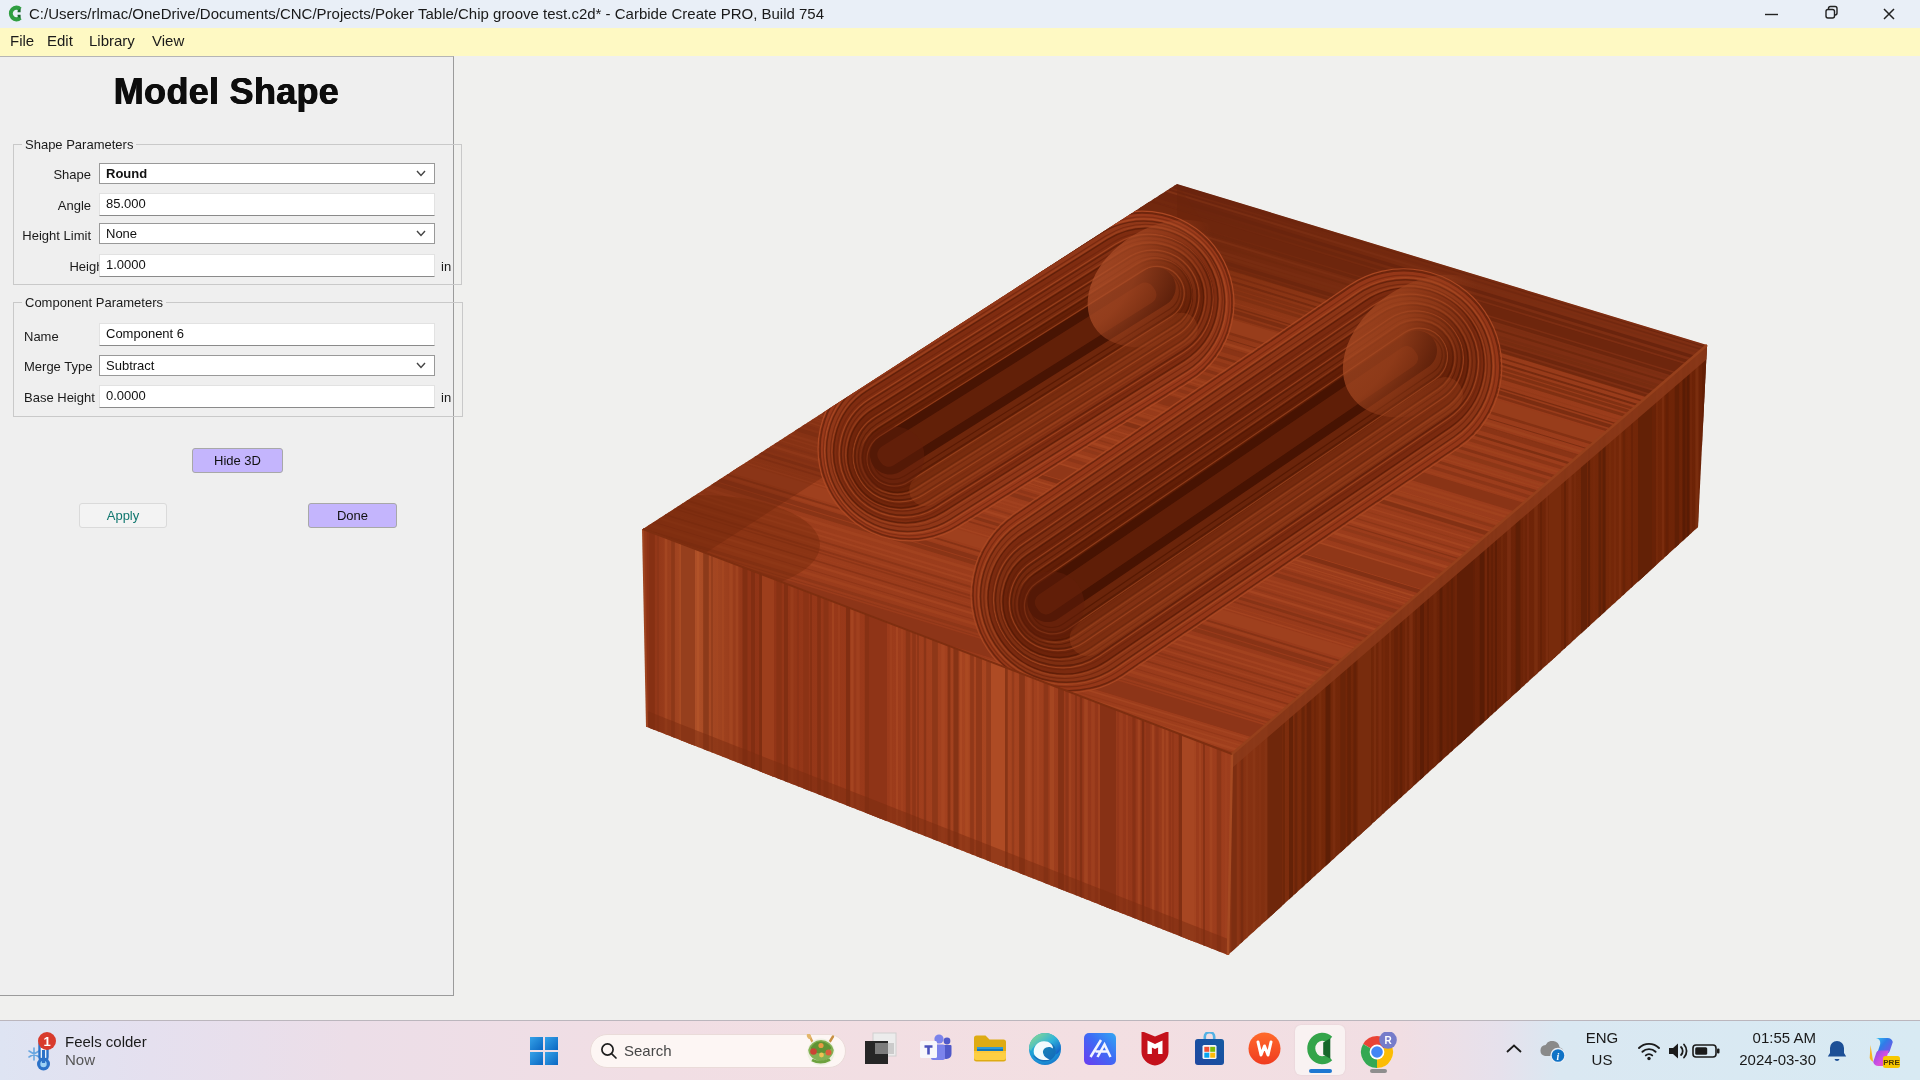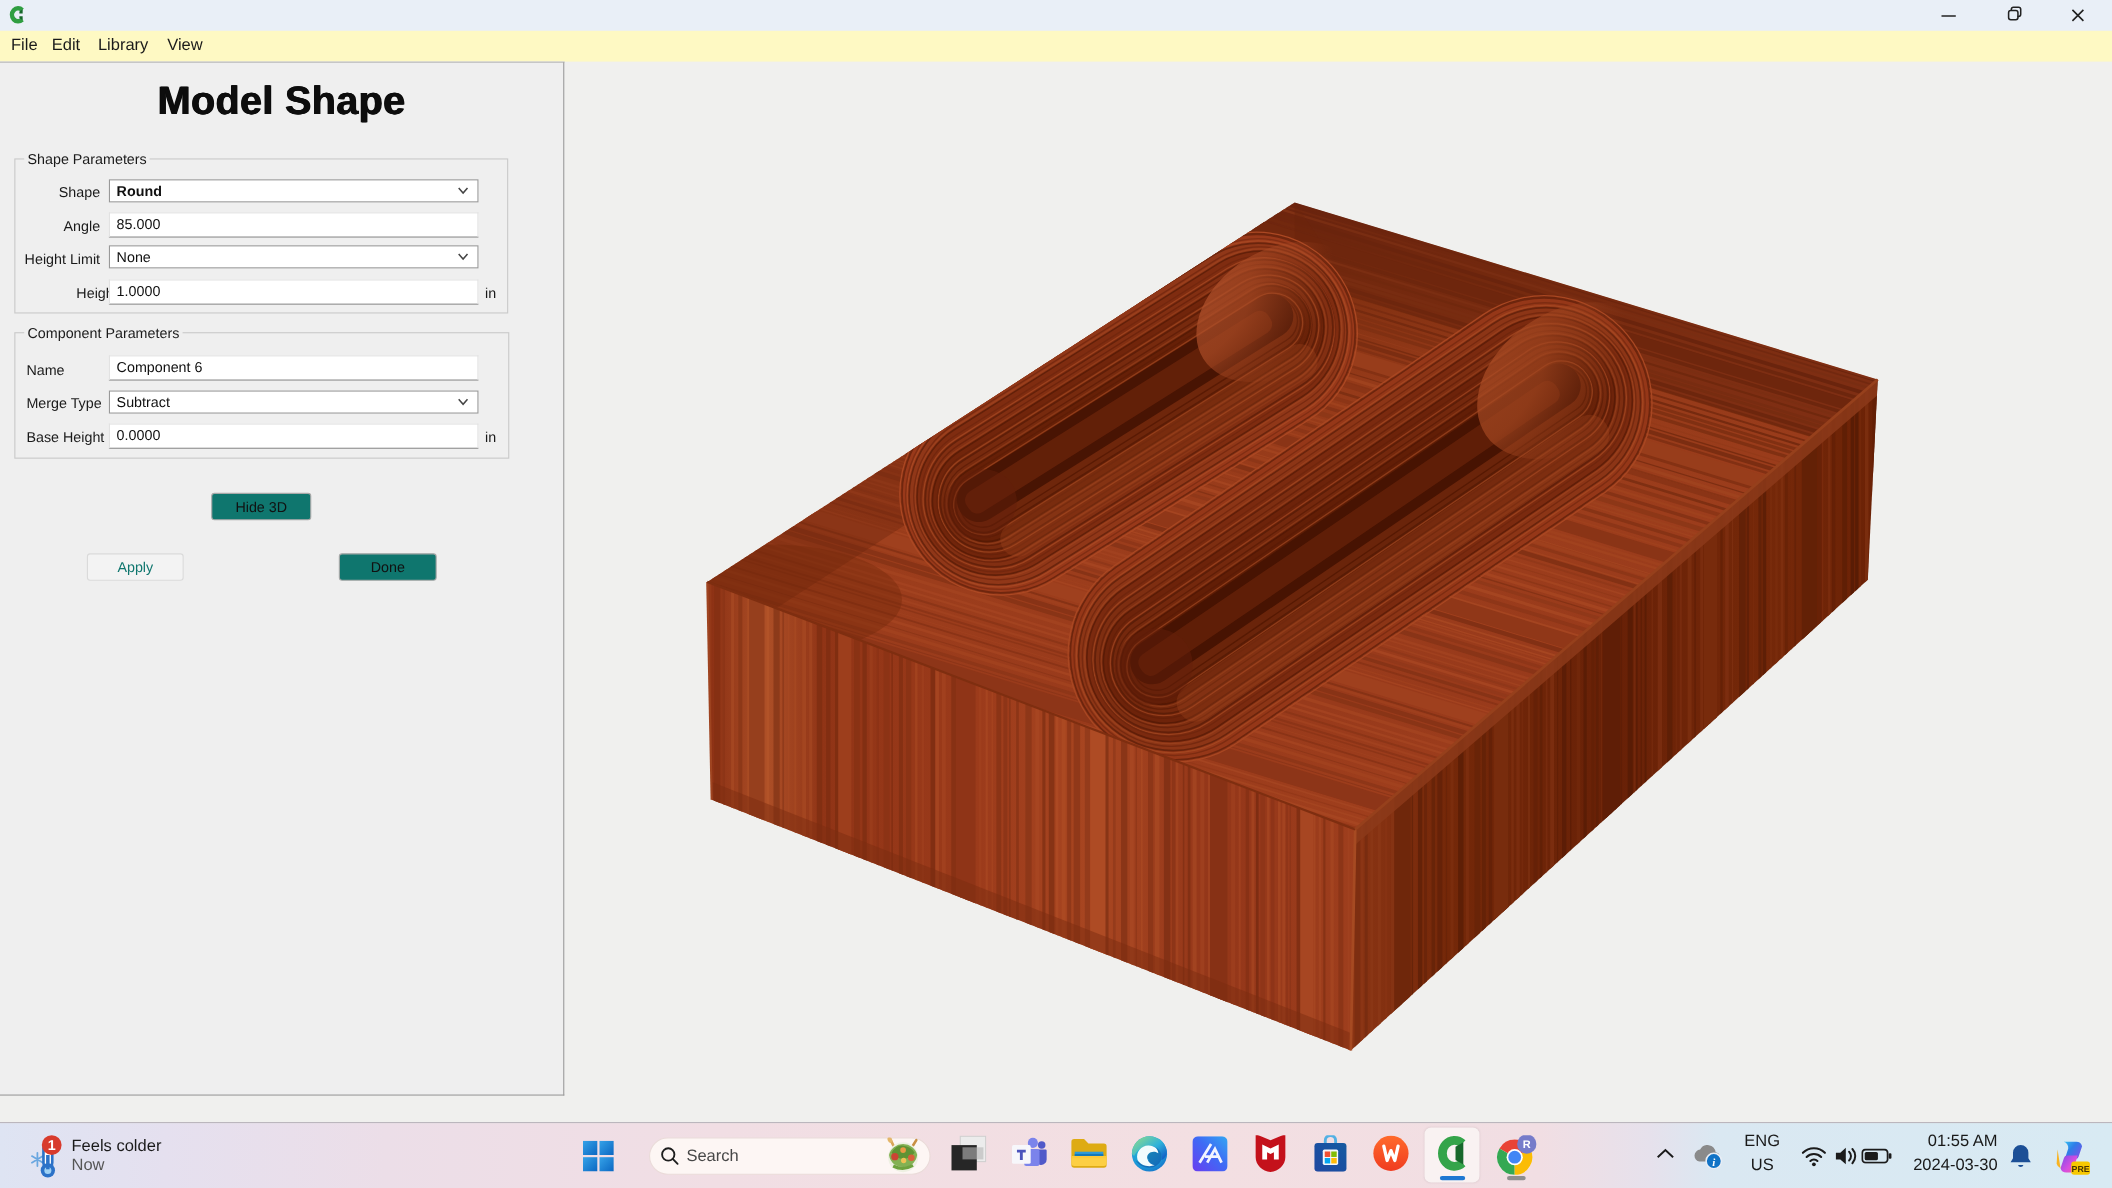--- a/index.html
+++ b/index.html
@@ -9,30 +9,30 @@
 
 
 #titlebar { position:absolute; left:0; top:0; width:1920px; height:28px; background:#e9eff7; }
 #titletext { position:absolute; left:29px; top:5px; font-size:15px; color:#191919; white-space:nowrap; }
 
 
 #menubar { position:absolute; left:0; top:28px; width:1920px; height:28px; background:#fef9c3; font-size:15px; color:#1a1a1a; }
 #menubar span { position:absolute; top:4px; }
 
 
-#panel { position:absolute; left:0; top:56px; width:513px; height:940px; background:#efefef;
+#panel { position:absolute; left:0; top:56px; width:454px; height:940px; background:#efefef;
   border-right:1px solid #9b9b9b; border-bottom:1px solid #9b9b9b; border-top:1px solid #b5b5b5; }
 #panel h1 { position:absolute; left:0; top:14px; width:100%; text-align:center; font-size:36px; font-weight:bold; color:#0d0d0d; letter-spacing:0.3px; text-shadow:0.5px 0 #0d0d0d,-0.5px 0 #0d0d0d; }
 .fieldset { position:absolute; border:1px solid #c9c9c9; }
 .legend { position:absolute; top:-8px; left:8px; background:#efefef; padding:0 3px; font-size:13px; color:#1a1a1a; }
 .flabel { position:absolute; font-size:13px; color:#1a1a1a; }
 .tinput { position:absolute; background:#fff; border:1px solid #e2e2e2; border-bottom:1px solid #8a8a8a; font-size:13px; color:#101010; padding:2px 0 0 6px; }
 .combo { position:absolute; background:#fff; border:1px solid #999; font-size:13px; color:#101010; padding:2px 0 0 6px; }
 .chev { position:absolute; right:8px; top:6px; width:10px; height:7px; }
-.btn { position:absolute; background:#0f766e; border:1px solid #a8a8a8; border-radius:3px; font-size:13px; color:#111; text-align:center; }
+.btn { position:absolute; background:#c4b5fd; border:1px solid #a8a8a8; border-radius:3px; font-size:13px; color:#111; text-align:center; }
 .btn.dis { background:#f3f3f3; border-color:#dadada; color:#0f766e; }
 
 
 #taskbar { position:absolute; left:0; top:1020px; width:1920px; height:60px;
   background:linear-gradient(90deg,#dee4f3 0px,#e5e0ef 150px,#ecdee8 350px,#f1dee4 650px,#f3dfe2 1100px,#f1dee3 1400px,#e6e1ec 1500px,#dae8f2 1560px,#d8eaf3 1920px);
   border-top:1px solid #bbb6bd; }
 .tseg { position:absolute; font-size:15px; color:#191919; }
 </style>
 </head>
 <body>
@@ -548,20 +548,21 @@
       <path d="M1232 754 L1707 345" stroke="#96401c" stroke-width="2.5" fill="none"></path>
     </svg>
 </div>
 
 <div id="titlebar">
   <svg class="abs" style="left:7px;top:5px;" width="16" height="17" viewBox="0 0 16 17">
     <path d="M13.2 4.2 A5.5 5.9 0 1 0 13.2 12.8" fill="none" stroke="#2f9e41" stroke-width="4.1"></path>
     <path d="M13.6 3.5 L10.6 5.4 L10.6 7.2 L13.6 7.2 Z" fill="#17672b"></path>
     <path d="M13.6 13.5 L10.6 11.6 L10.6 9.8 L13.6 9.8 Z" fill="#17672b"></path>
   </svg>
+  <div id="titletext">C:/Users/rlmac/OneDrive/Documents/CNC/Projects/Poker Table/Chip groove test.c2d* - Carbide Create PRO, Build 754</div>
   <svg class="abs" style="left:1758px;top:0;" width="162" height="28" viewBox="0 0 162 28">
     <path d="M7 14.5 h13" stroke="#222" stroke-width="1.4"></path>
     <rect x="68" y="9.5" width="8.5" height="8.5" rx="2" fill="none" stroke="#222" stroke-width="1.4"></rect>
     <path d="M70.5 9.5 v-1 a2 2 0 0 1 2-2 h4.5 a2 2 0 0 1 2 2 v4.5 a2 2 0 0 1 -2 2 h-1" fill="none" stroke="#222" stroke-width="1.4"></path>
     <path d="M126 9 l10 10 M136 9 l-10 10" stroke="#222" stroke-width="1.5"></path>
   </svg>
 </div>
 
 <div id="menubar">
   <span style="left:10px;">File</span>

